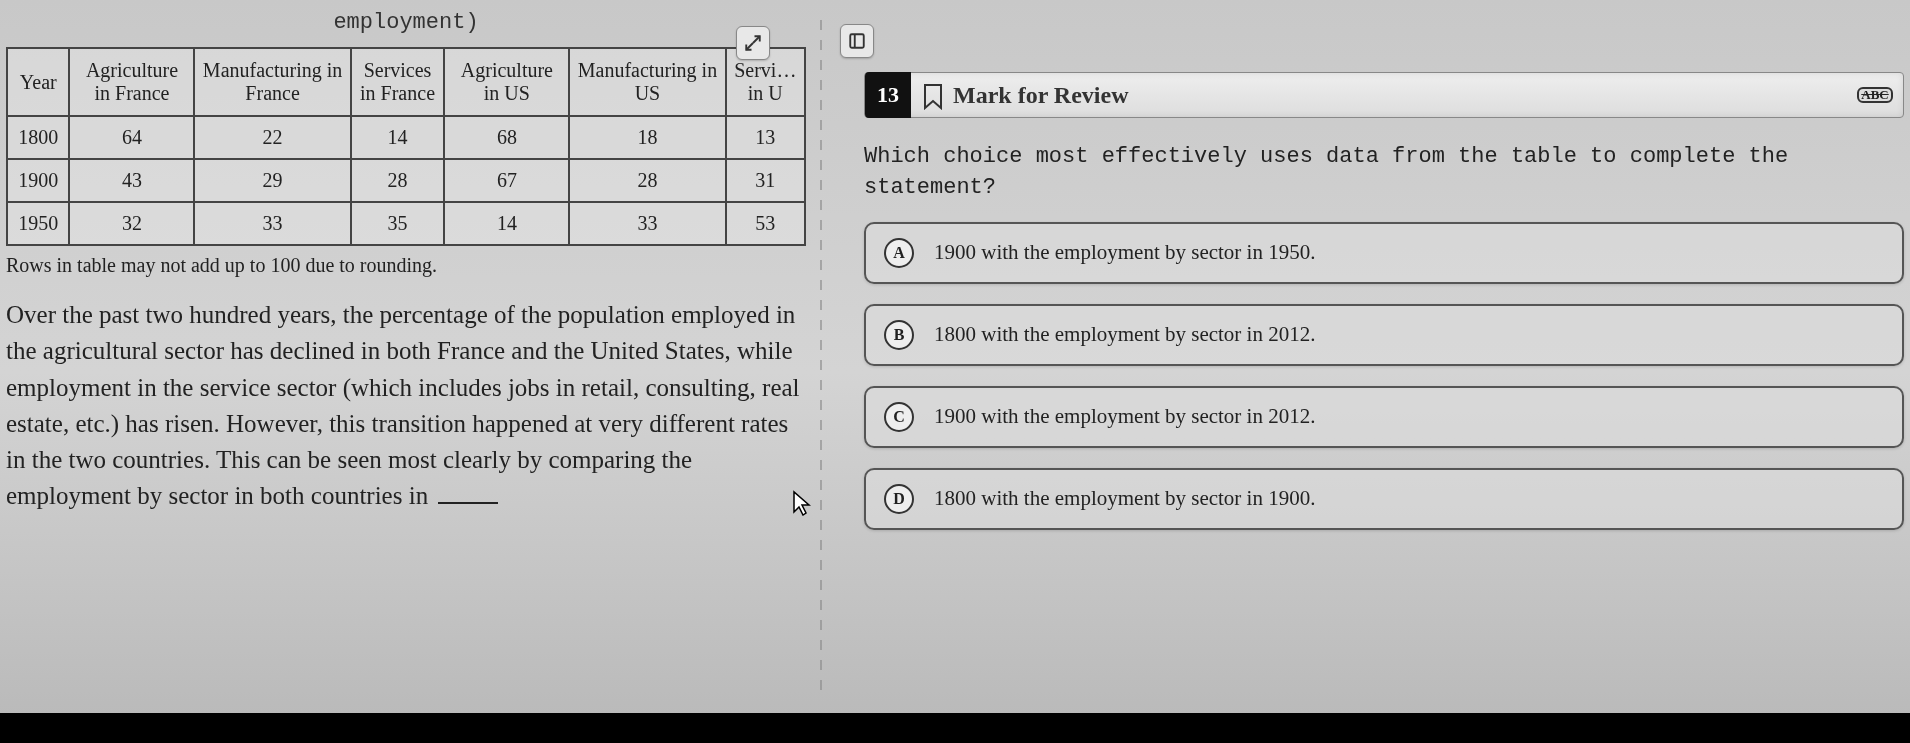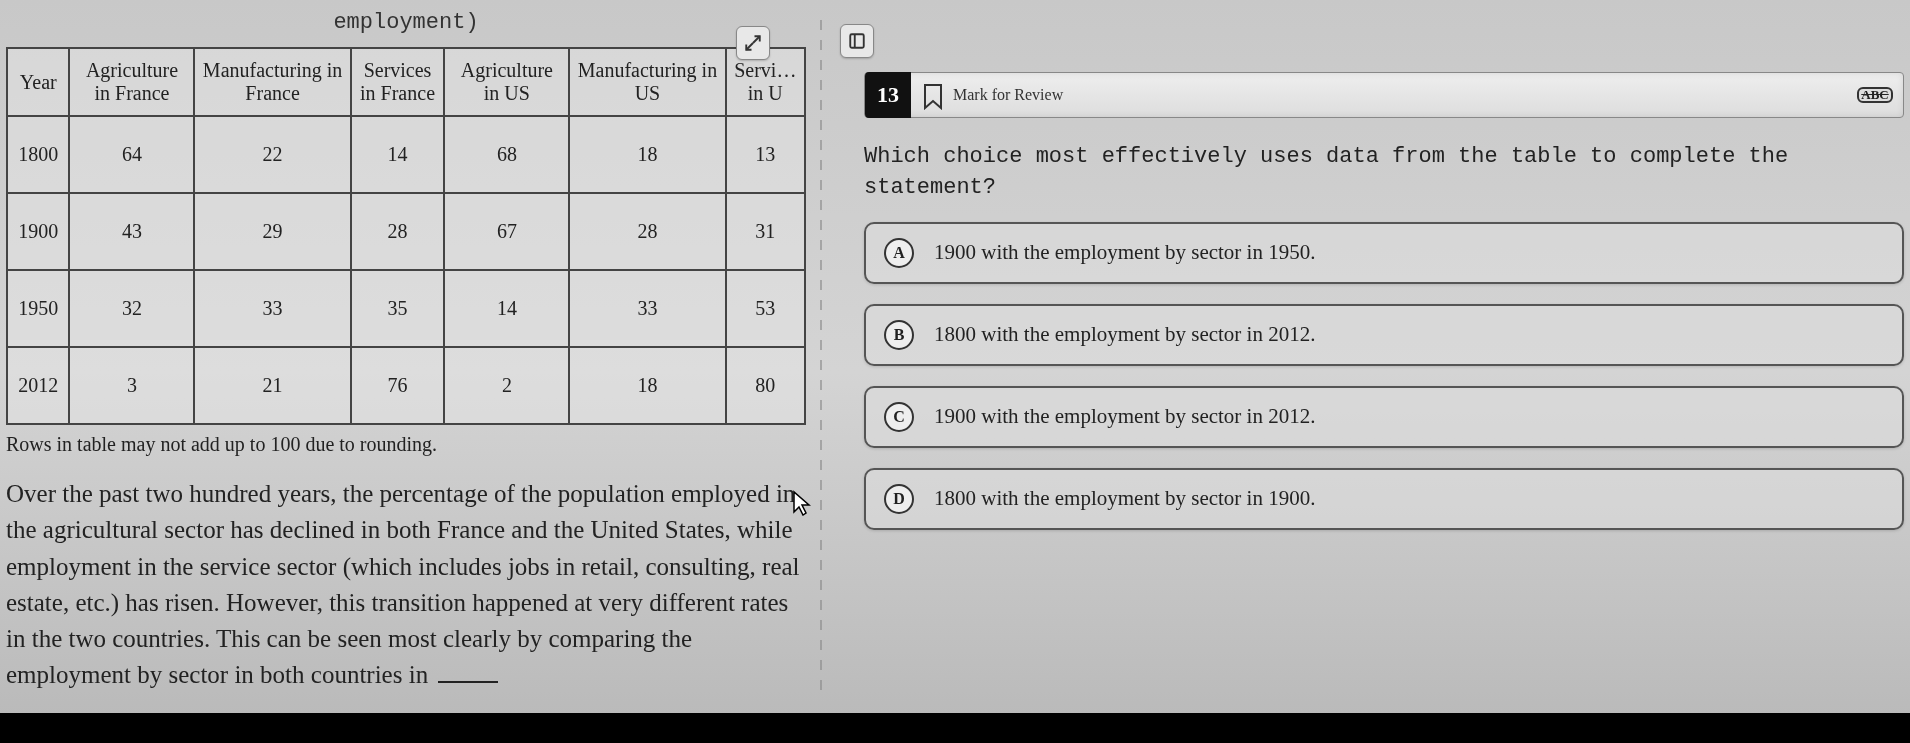--- a/index.html
+++ b/index.html
@@ -55,21 +55,21 @@
       font-size: 20px;
       color: #222;
       font-weight: normal;
     }
     th {
       padding: 10px 6px;
       font-weight: normal;
       vertical-align: middle;
     }
     td {
-      padding: 26px 6px;
+      padding: 9px 6px;
     }
     .col-year { width: 60px; }
     .col-agf { width: 120px; }
     .col-manf { width: 150px; }
     .col-servf { width: 90px; }
     .col-agu { width: 120px; }
     .col-manu { width: 150px; }
     .col-servu { width: 62px; }
     .footnote {
       font-size: 20px;
@@ -129,21 +129,21 @@
       justify-content: center;
       border-radius: 4px 0 0 4px;
     }
     .bookmark2 {
       width: 18px; height: 22px;
       position:relative;
       margin: 0 12px;
       cursor:pointer;
     }
     .bookmark2 svg { display:block; }
-    .mark-label { font-size: 16px; color: #333; flex: 1; }
+    .mark-label { font-size: 24px; color: #333; flex: 1; font-weight: bold; }
     .strike-btn {
       width: 36px;
       height: 16px;
       border: 2px solid #333;
       border-radius: 6px;
       display: flex;
       align-items: center;
       justify-content: center;
       font-size: 13px;
       font-weight: bold;
@@ -238,29 +238,20 @@
         </tr>
         <tr>
           <td>1950</td>
           <td>32</td>
           <td>33</td>
           <td>35</td>
           <td>14</td>
           <td>33</td>
           <td>53</td>
         </tr>
-        <tr>
-          <td>2012</td>
-          <td>3</td>
-          <td>21</td>
-          <td>76</td>
-          <td>2</td>
-          <td>18</td>
-          <td>80</td>
-        </tr>
       </tbody>
     </table>
 
     <div class="footnote">Rows in table may not add up to 100 due to rounding.</div>
     <div class="passage"><span>Over the past two hundred years, the percentage of the population employed in the agricultural sector has declined in both France and the United States, while employment in the service sector (which includes jobs in retail, consulting, real estate, etc.) has risen. However, this transition happened at very different rates in the two countries. This can be seen most clearly by comparing the employment by sector in both countries in </span><span class="blank"></span></div>
 
     <div class="popout-icon">
       <svg width="18" height="18" viewBox="0 0 24 24" fill="none" stroke="#333" stroke-width="2.5">
           <path d="M14 3h7v7"></path>
           <path d="M21 3l-9 9"></path>

